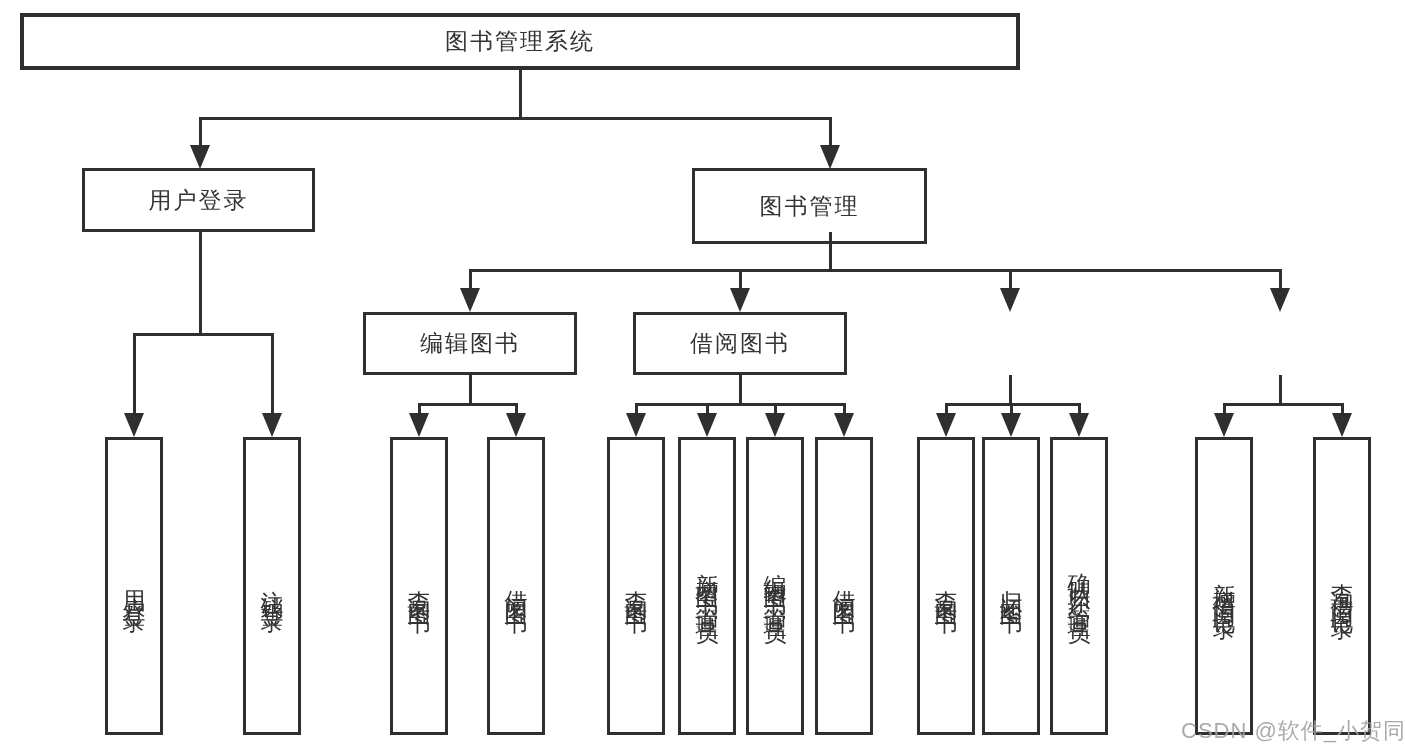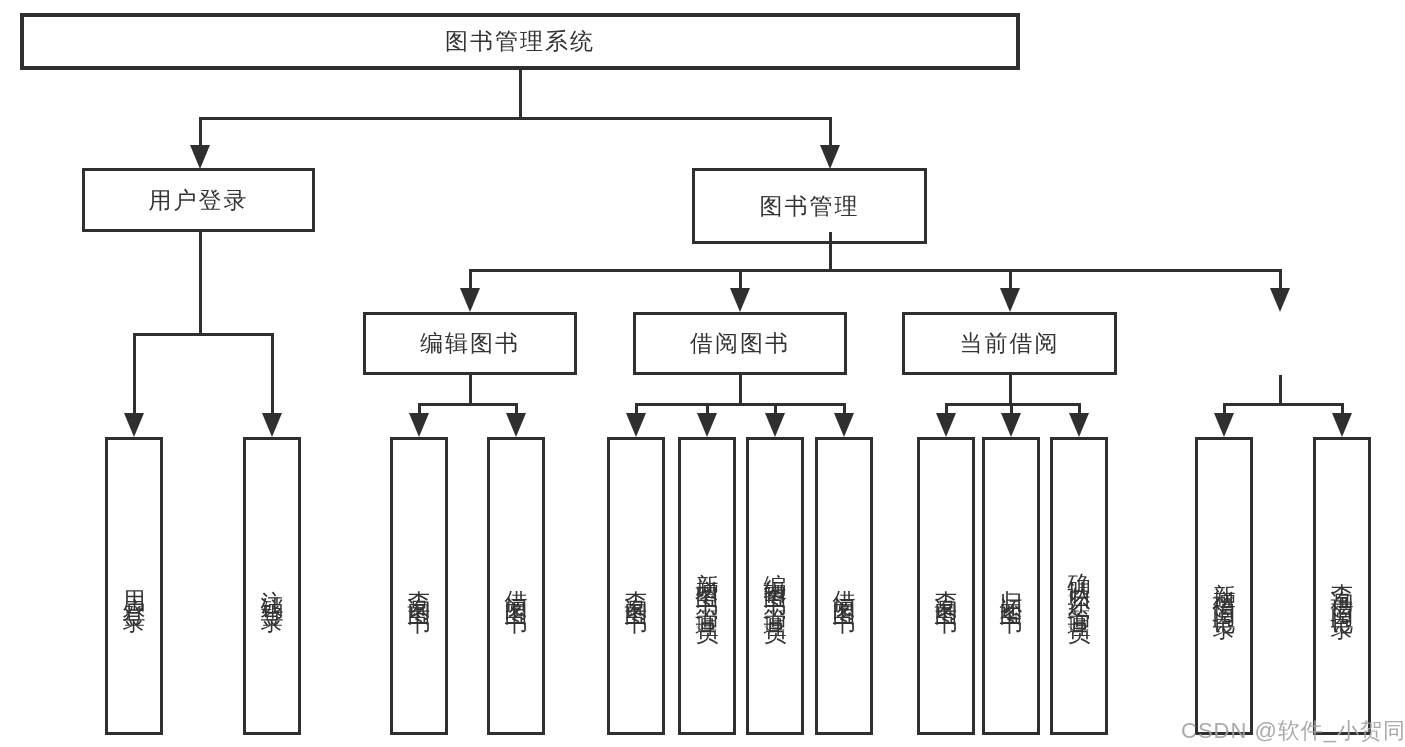--- a/index.html
+++ b/index.html
@@ -48,23 +48,20 @@
     </div>
   <div class="box" style="left:692px;top:168px;width:235px;height:76px;text-align:right;">
       <span>图书管理</span>
     </div>
 
   <div class="box" style="left:363px;top:312px;width:214px;height:63px;">
       <span>编辑图书</span>
     </div>
   <div class="box" style="left:633px;top:312px;width:214px;height:63px;">
       <span>借阅图书</span>
-    </div>
-  <div class="box" style="left:902px;top:312px;width:215px;height:63px;">
-      <span>当前借阅</span>
     </div>
 
   <div class="vbox" style="left:105px;top:437px;width:58px;height:298px;">
       <span class="vtxt">用户登录</span>
     </div>
   <div class="vbox" style="left:243px;top:437px;width:58px;height:298px;">
       <span class="vtxt">注销登录</span>
     </div>
 
   <div class="vbox" style="left:390px;top:437px;width:58px;height:298px;">

